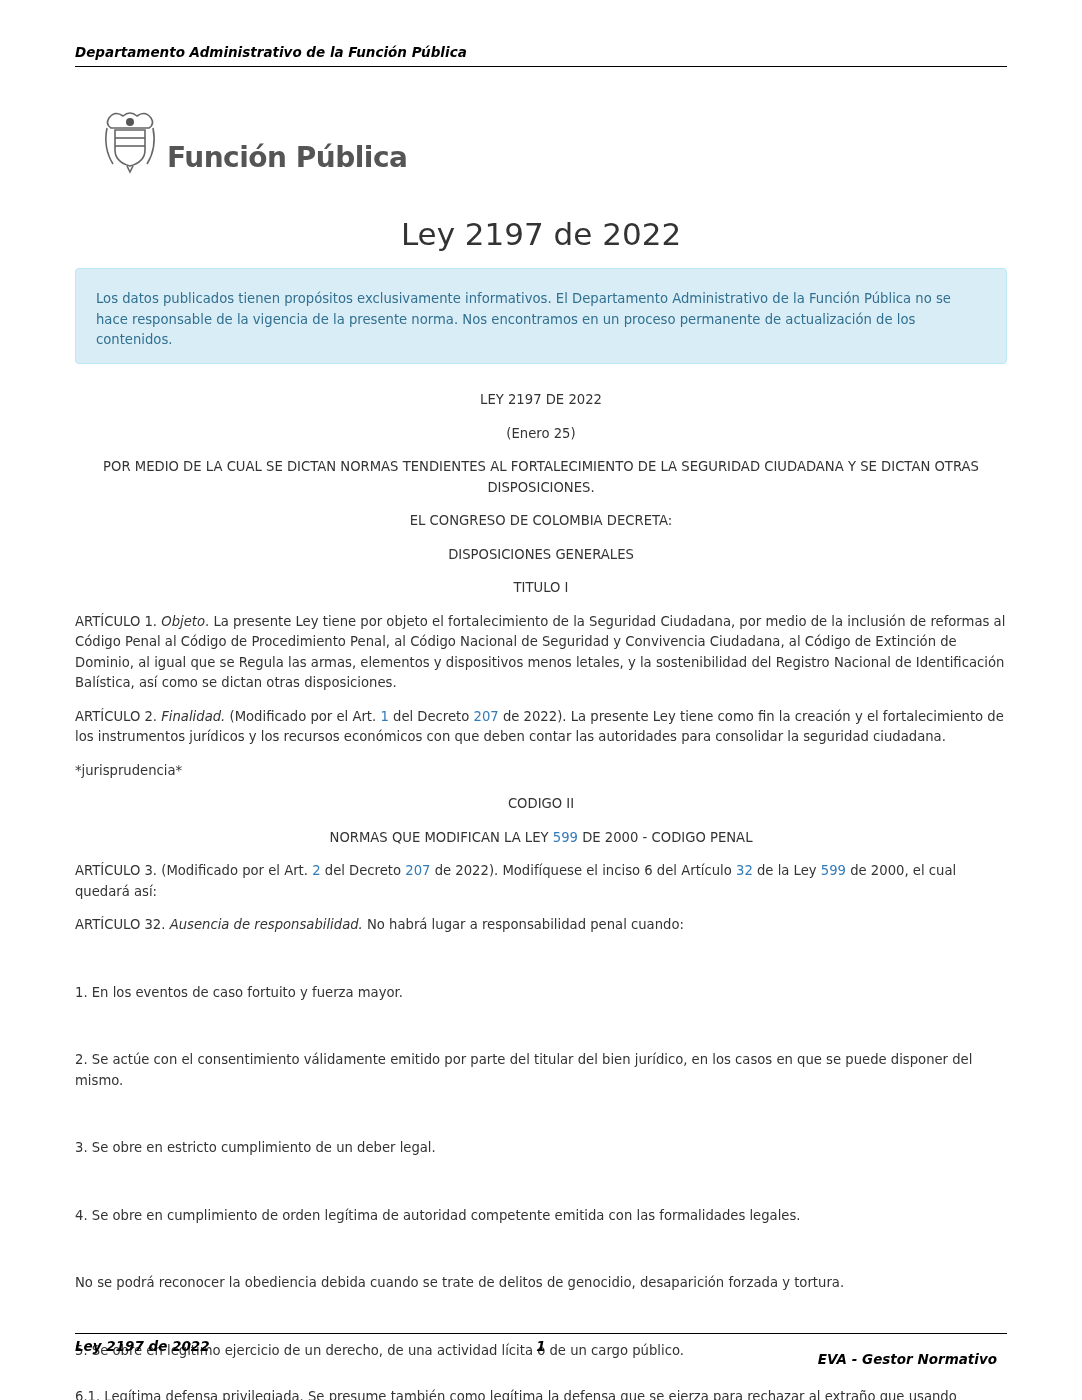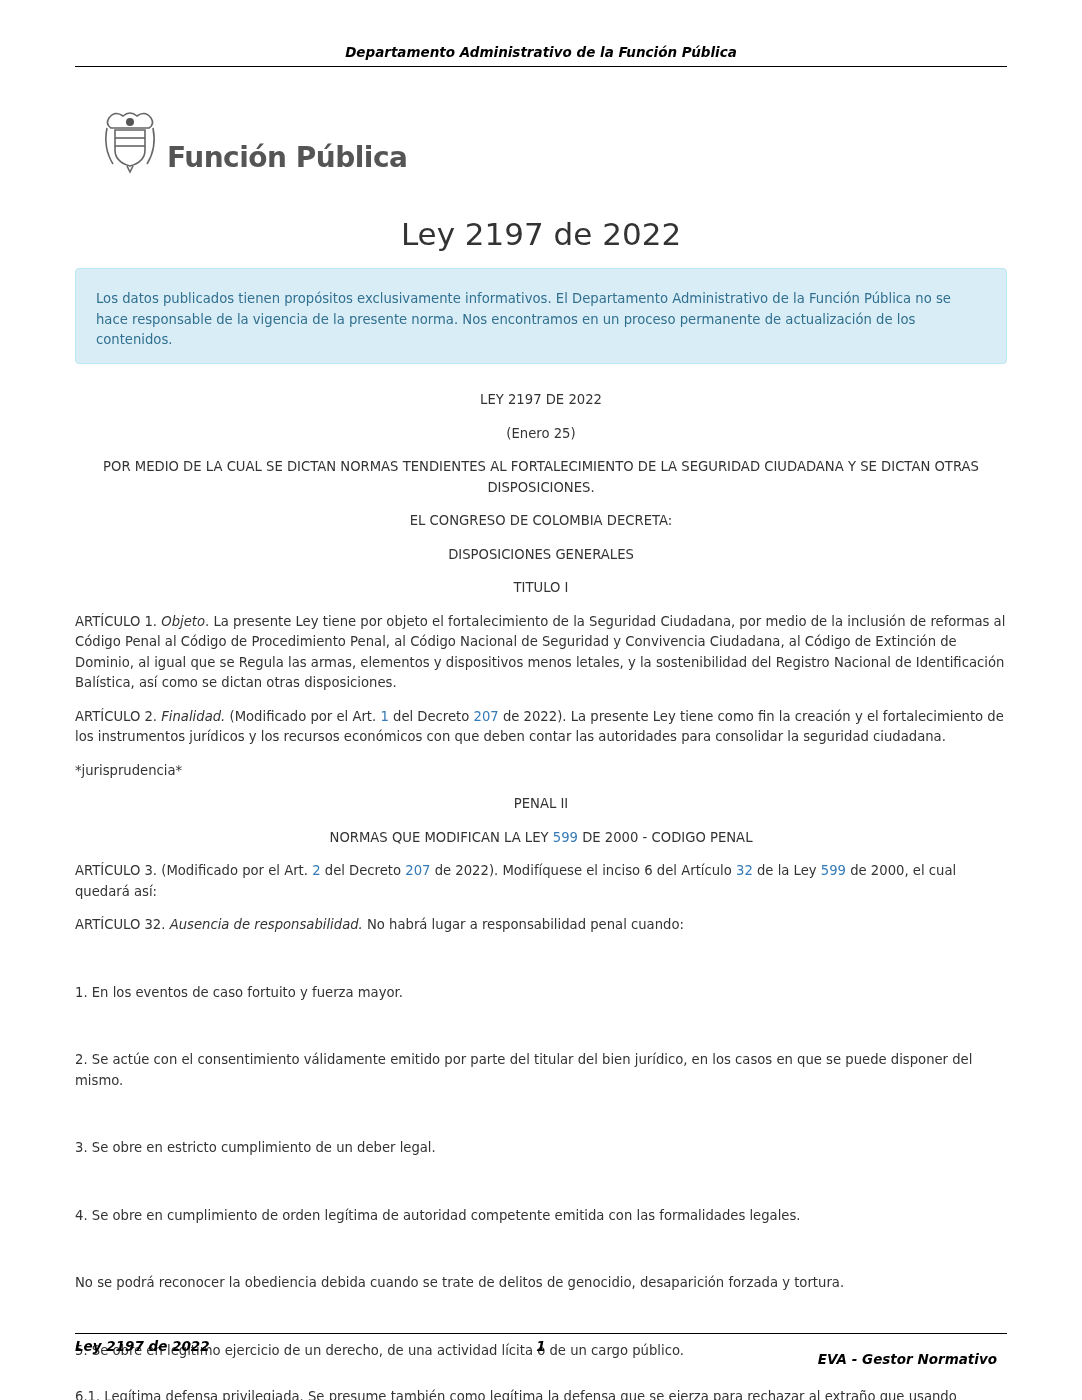--- a/index.html
+++ b/index.html
@@ -8,21 +8,21 @@
     position: relative;
     font-family: "DejaVu Sans", sans-serif;
     color: #333333;
     font-size: 13.2px;
     overflow: hidden;
   }
   .page { position: absolute; left: 75px; top: 0; width: 932px; height: 1400px; }
 
   .running-header {
     position: absolute; top: 44px; left: 0; width: 932px;
-    text-align: center; font-weight: bold; font-style: italic;
+    text-align: left; font-weight: bold; font-style: italic;
     font-size: 13.5px; color: #000;
   }
   .header-rule { position: absolute; top: 66px; left: 0; width: 932px; height: 1px; background: #000; }
 
   .logo { position: absolute; top: 106px; left: 26px; height: 68px; display: flex; align-items: flex-end; }
   .logo-emblem { width: 58px; height: 66px; margin-right: 8px; }
   .logo-text { font-family: "DejaVu Sans", sans-serif; font-weight: bold; font-size: 28px; color: #555; letter-spacing: -0.5px; }
 
   .doc-title {
     position: absolute; top: 216px; left: 0; width: 932px; text-align: center;
@@ -81,21 +81,21 @@
     <p class="p center">POR MEDIO DE LA CUAL SE DICTAN NORMAS TENDIENTES AL FORTALECIMIENTO DE LA SEGURIDAD CIUDADANA Y SE DICTAN OTRAS DISPOSICIONES.</p>
     <p class="p center">EL CONGRESO DE COLOMBIA DECRETA:</p>
     <p class="p center">DISPOSICIONES GENERALES</p>
     <p class="p center">TITULO I</p>
 
     <p class="p"><span>ARTÍCULO 1. </span><em>Objeto</em><span>. La presente Ley tiene por objeto el fortalecimiento de la Seguridad Ciudadana, por medio de la inclusión de reformas al Código Penal al Código de Procedimiento Penal, al Código Nacional de Seguridad y Convivencia Ciudadana, al Código de Extinción de Dominio, al igual que se Regula las armas, elementos y dispositivos menos letales, y la sostenibilidad del Registro Nacional de Identificación Balística, así como se dictan otras disposiciones.</span></p>
 
     <p class="p"><span>ARTÍCULO 2. </span><em>Finalidad.</em><span> (Modificado por el Art. </span><a class="ref" href="#">1</a><span> del Decreto </span><a class="ref" href="#">207</a><span> de 2022). La presente Ley tiene como fin la creación y el fortalecimiento de los instrumentos jurídicos y los recursos económicos con que deben contar las autoridades para consolidar la seguridad ciudadana.</span></p>
 
     <p class="p">*jurisprudencia*</p>
-    <p class="p center">PENAL II</p>
+    <p class="p center">CODIGO II</p>
     <p class="p center"><span>NORMAS QUE MODIFICAN LA LEY </span><a class="ref" href="#">599</a><span> DE 2000 - CODIGO PENAL</span></p>
 
     <p class="p"><span>ARTÍCULO 3. (Modificado por el Art. </span><a class="ref" href="#">2</a><span> del Decreto </span><a class="ref" href="#">207</a><span> de 2022). Modifíquese el inciso 6 del Artículo </span><a class="ref" href="#">32</a><span> de la Ley </span><a class="ref" href="#">599</a><span> de 2000, el cual quedará así:</span></p>
 
     <p class="p"><span>ARTÍCULO 32. </span><em>Ausencia de responsabilidad.</em><span> No habrá lugar a responsabilidad penal cuando:</span></p>
 
     <p class="p gap">1. En los eventos de caso fortuito y fuerza mayor.</p>
     <p class="p gap">2. Se actúe con el consentimiento válidamente emitido por parte del titular del bien jurídico, en los casos en que se puede disponer del mismo.</p>
     <p class="p gap">3. Se obre en estricto cumplimiento de un deber legal.</p>
     <p class="p gap">4. Se obre en cumplimiento de orden legítima de autoridad competente emitida con las formalidades legales.</p>

